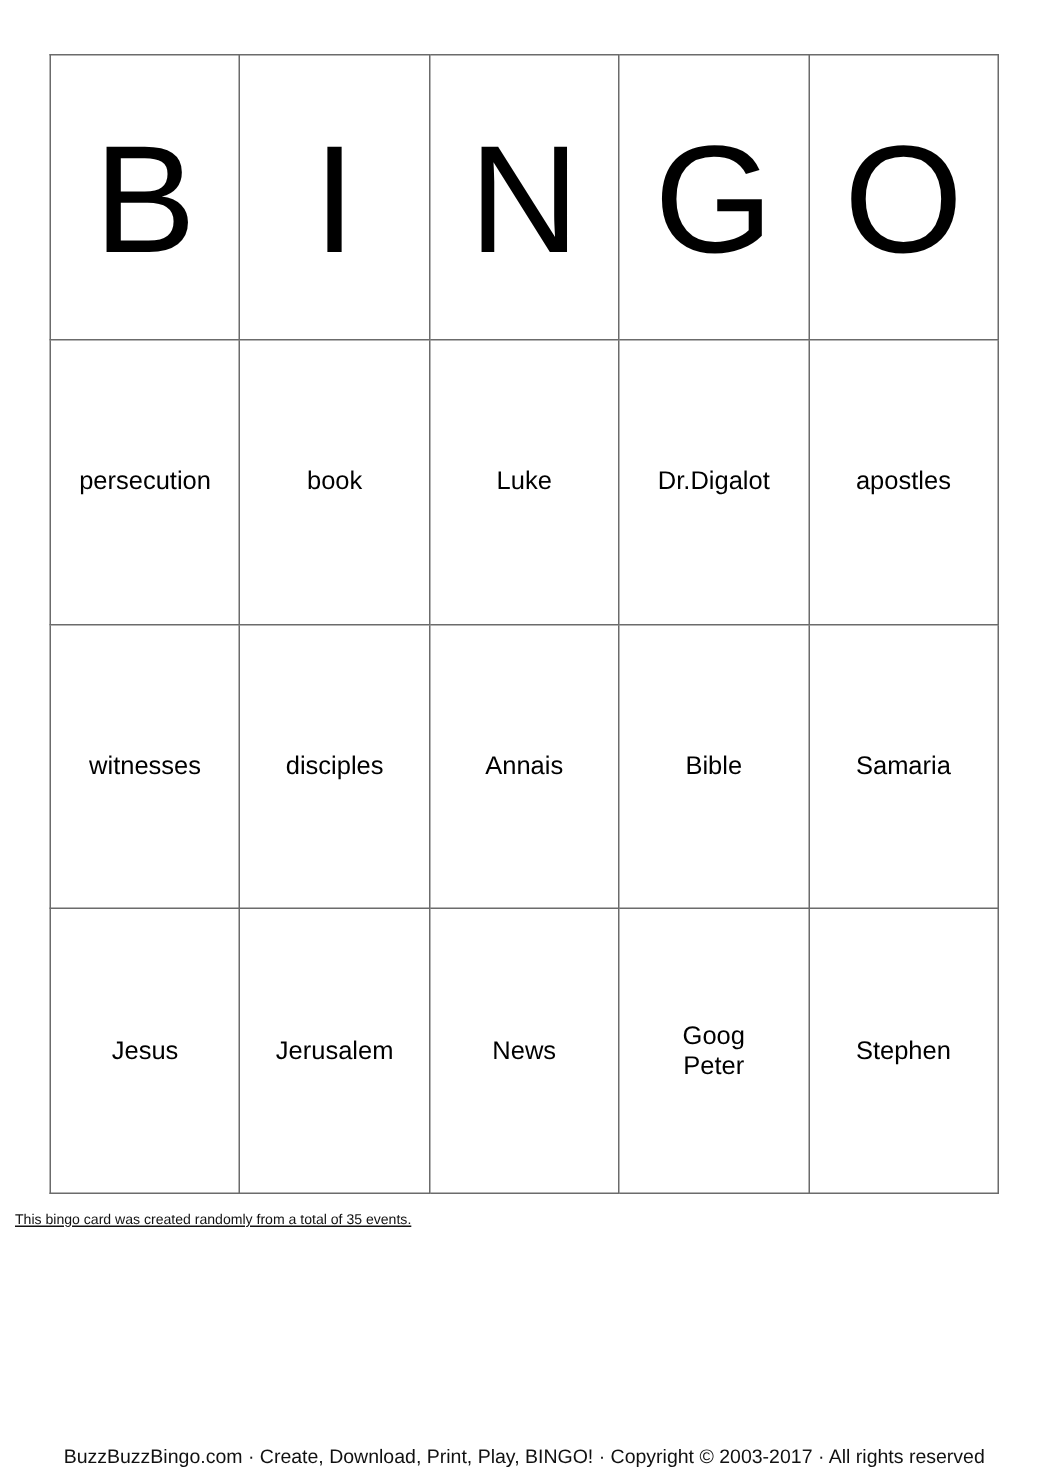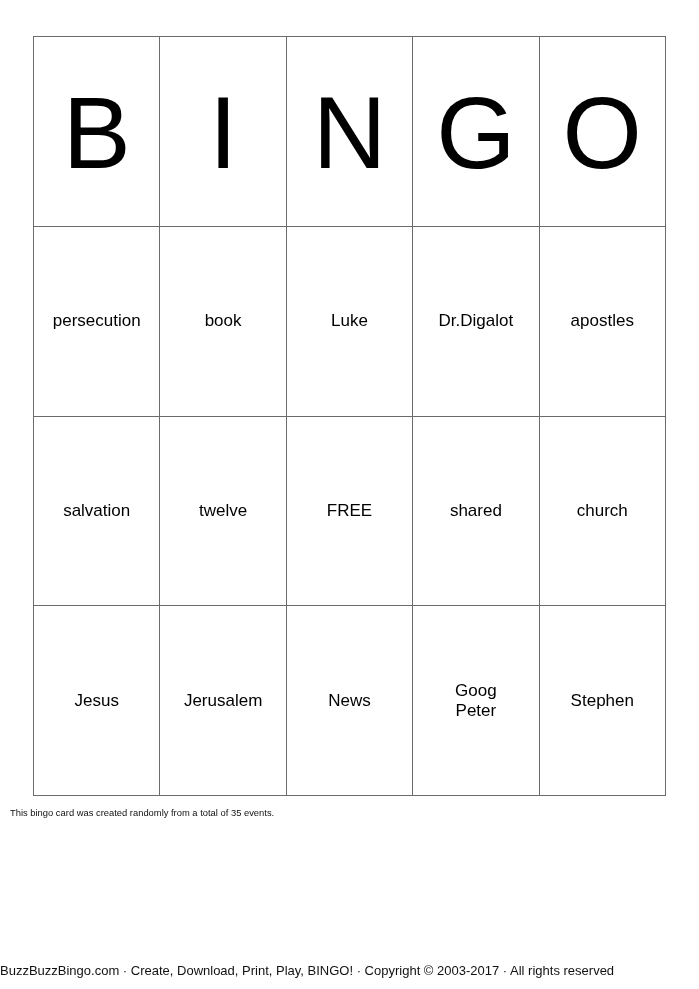--- a/index.html
+++ b/index.html
@@ -42,27 +42,28 @@
       padding-top: 4px;
     }
     .info {
       position: absolute;
       left: 10px;
       top: 806px;
       width: 685px;
       font-size: 9.4px;
       line-height: 14px;
       color: #111;
+      text-decoration: underline;
     }
     .footer {
       position: absolute;
       left: 0;
       top: 963px;
       width: 699px;
-      text-align: left;
+      text-align: center;
       font-size: 13px;
       color: #111;
     }
   </style>
 </head>
 <body>
 
 <table class="card">
   <tbody>
       <tr>
@@ -73,25 +74,25 @@
     <td class="hdr">O</td>
   </tr>
   <tr>
     <td>persecution</td>
     <td>book</td>
     <td>Luke</td>
     <td>Dr.Digalot</td>
     <td>apostles</td>
   </tr>
   <tr>
-    <td>salvation</td>
-    <td>twelve</td>
-    <td>FREE</td>
-    <td>shared</td>
-    <td>church</td>
+    <td>witnesses</td>
+    <td>disciples</td>
+    <td>Annais</td>
+    <td>Bible</td>
+    <td>Samaria</td>
   </tr>
   <tr>
     <td>Jesus</td>
     <td>Jerusalem</td>
     <td>News</td>
     <td>Goog
 Peter</td>
     <td>Stephen</td>
   </tr>
 </tbody>

